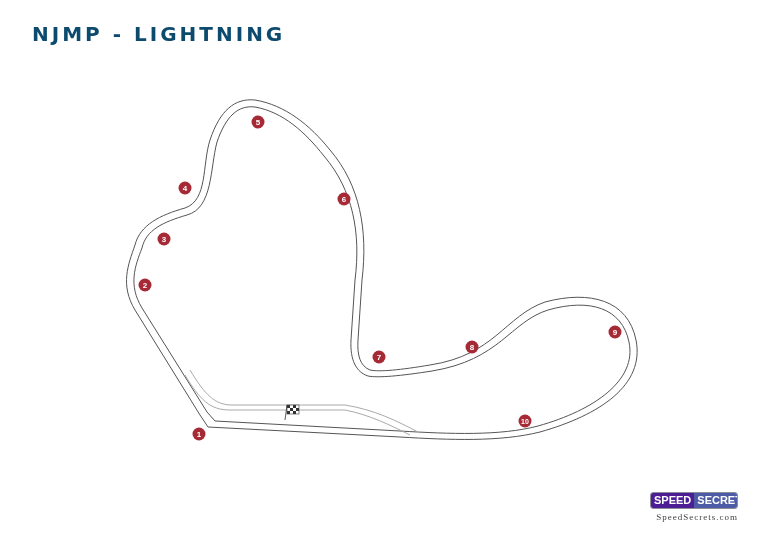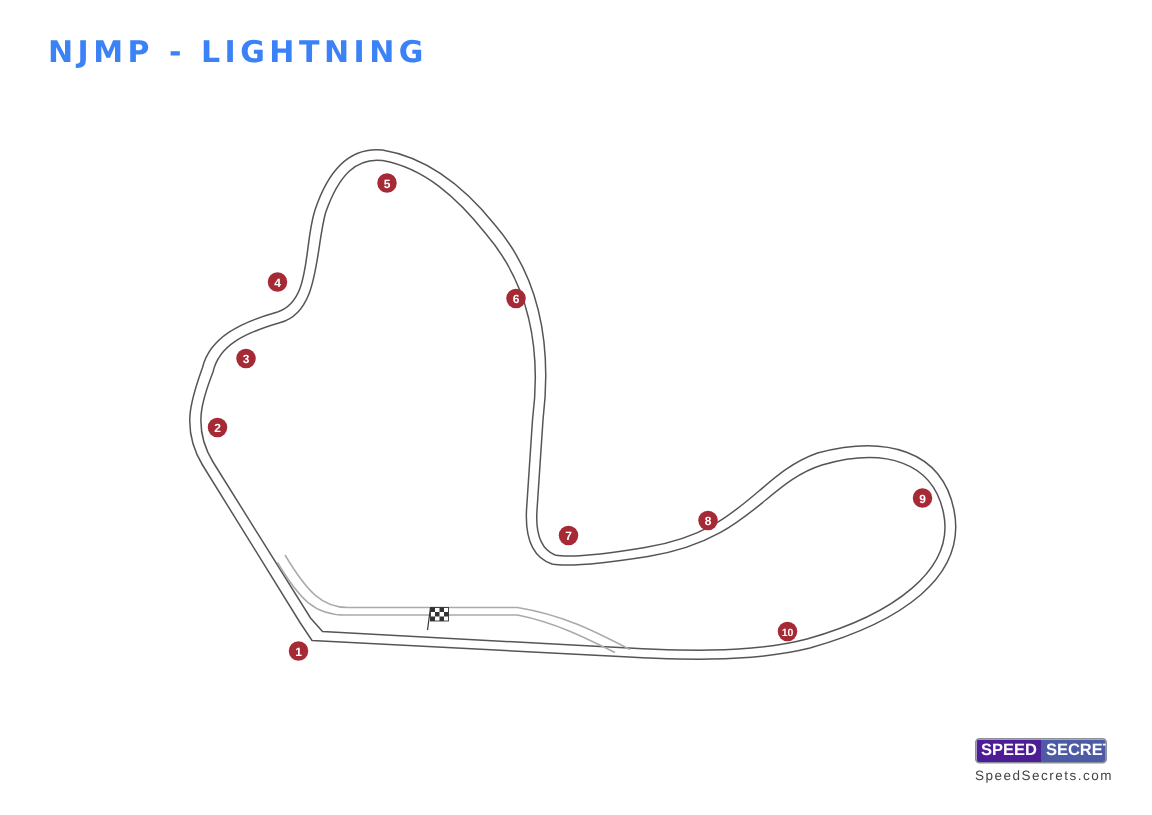--- a/index.html
+++ b/index.html
@@ -1,23 +1,23 @@
 <!DOCTYPE html>
 <html><head>
 <meta charset="utf-8">
 <style>
   html, body { margin:0; padding:0; background:#ffffff; }
   body { width:768px; height:543px; position:relative; overflow:hidden; font-family:"Liberation Sans", sans-serif; }
-  .title { position:absolute; left:32px; top:22px; font-size:20px; font-weight:bold; letter-spacing:3px; color:#3b82f6; font-family:"DejaVu Sans", sans-serif;text-align:center; }
+  .title { position:absolute; left:32px; top:22px; font-size:20px; font-weight:bold; letter-spacing:3px; color:#0c4a6e; font-family:"DejaVu Sans", sans-serif;text-align:center; }
   svg.map { position:absolute; left:0; top:0; }
   .logo { position:absolute; left:650px; top:492px; width:88px; }
   .logo-box { display:flex; height:15px; border:1px solid #8a8f9a; border-radius:3px; overflow:hidden; font-weight:bold; font-size:11px; color:#fff; }
   .logo-a { background:#4c1d95; padding:0 3px; line-height:15px; }
   .logo-b { background:#4d5ba6; padding:0 3px; line-height:15px; flex:1; }
-  .logo-url { font-size:9px; color:#444; letter-spacing:1px; margin-top:3px; text-align:right; }
+  .logo-url { font-size:9px; color:#444; letter-spacing:1px; margin-top:3px; text-align:right;font-family:Liberation Serif, serif; }
 </style>
 </head>
 <body>
 
 <div class="title">NJMP - LIGHTNING</div>
 
 <svg class="map" width="768" height="543" viewBox="0 0 768 543">
   <g fill="none" stroke="#555" stroke-width="1">
     <path d="M208,427 L400,437 C450,440 500,442 540,432 C600,415 645,385 636,340 C628,300 590,290 545,302 C505,316 495,355 430,365 C400,370 380,372 370,370 C360,366 357,355 358,340 L362,280 C368,230 360,185 330,150 C310,125 285,105 255,100 C235,98 220,110 210,140 C202,165 208,200 185,208 C160,215 140,225 135,245 C128,265 120,285 135,310 L200,415 Z"></path>
     <path d="M215,421 L400,431 C450,434 500,436 538,426 C595,410 637,380 629,342 C622,308 590,298 548,310 C510,322 500,360 432,371 C400,376 378,378 368,376 C356,372 350,360 351,340 L355,280 C361,233 353,190 324,156 C305,132 283,112 255,107 C238,105 226,116 217,142 C210,168 213,208 187,215 C163,222 146,230 142,248 C135,266 128,285 142,308 L207,412 Z"></path>

